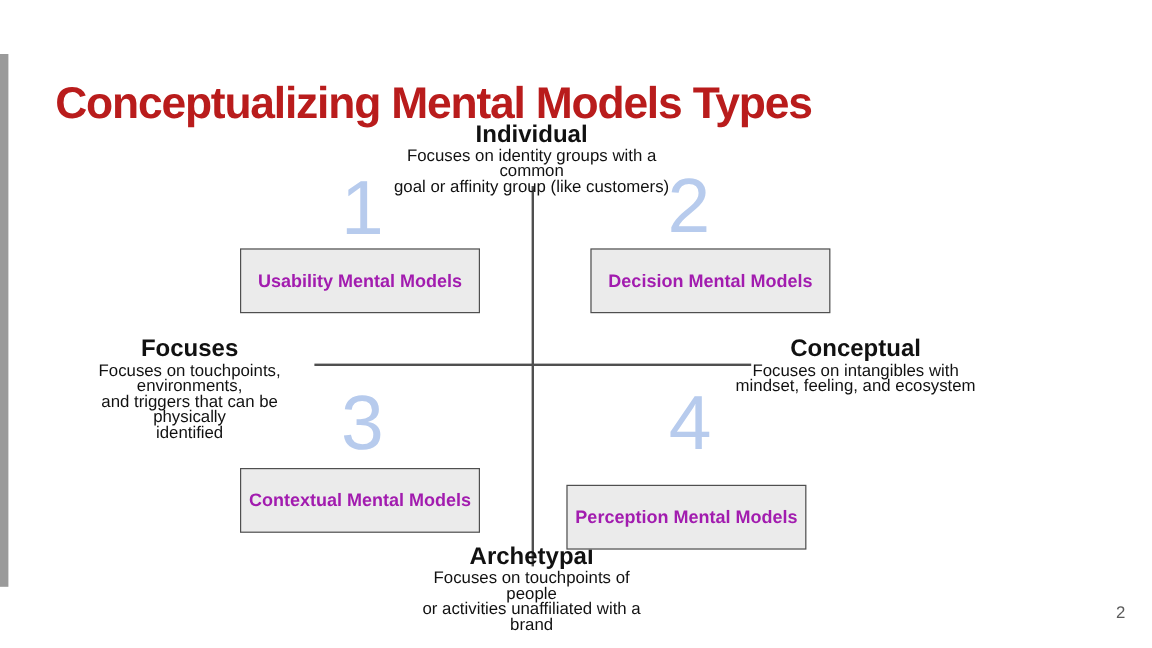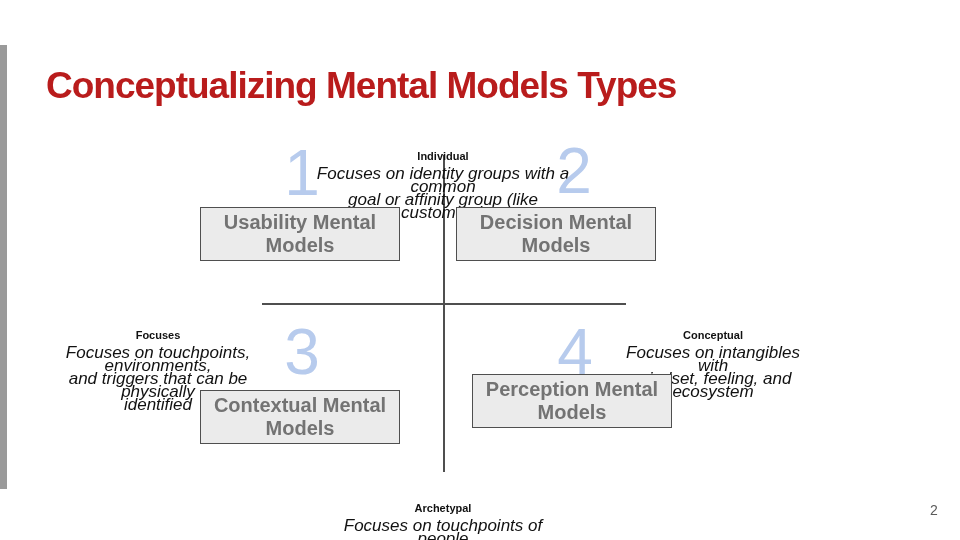--- a/index.html
+++ b/index.html
@@ -44,29 +44,27 @@
   }
 
   
   .axis-block {
     position: absolute;
     transform: translateX(-50%);
     text-align: center;
     color: #111111;
   }
   .axis-label {
-    font-size: 11px;
+    font-size: 20px;
     font-weight: bold;
     line-height: 17px;
     display: block;
-    margin-top: 44px;
   }
   .axis-desc {
-    font-size: 17px;
-    font-style: italic;
+    font-size: 14px;
     line-height: 13px;
     margin-top: 2px;
     white-space: pre-line;
     display: block;
   }
   .axis-top    { left: 443px; top: 104px; width: 260px; }
   .axis-left   { left: 158px; top: 283px; width: 210px; }
   .axis-right  { left: 713px; top: 283px; width: 200px; }
   .axis-bottom { left: 443px; top: 456px; width: 200px; }
 
@@ -86,29 +84,29 @@
 
   
   .model-box {
     position: absolute;
     width: 198px; height: 52px;
     background: var(--box-fill, #ebebeb);
     border: 1px solid var(--box-border, #4f4f4f);
     display: flex;
     align-items: center;
     justify-content: center;
-    font-size: 20px;
+    font-size: 15px;
     font-weight: bold;
-    color: #737373;
+    color: #a21caf;
     text-align: center;
   }
   .box-q1 { left: 200px; top: 207px; }
-  .box-q2 { left: 456px; top: 207px; align-items: center; }
+  .box-q2 { left: 492px; top: 207px; align-items: center; }
   .box-q3 { left: 200px; top: 390px; }
-  .box-q4 { left: 472px; top: 374px; align-items: center; }
+  .box-q4 { left: 472px; top: 404px; align-items: center; }
 
   .page-number {
     position: absolute;
     left: 930px; top: 502px;
     font-size: 14px;
     color: #5a5a5a;
   }
 </style>
 </head>
 <body>

